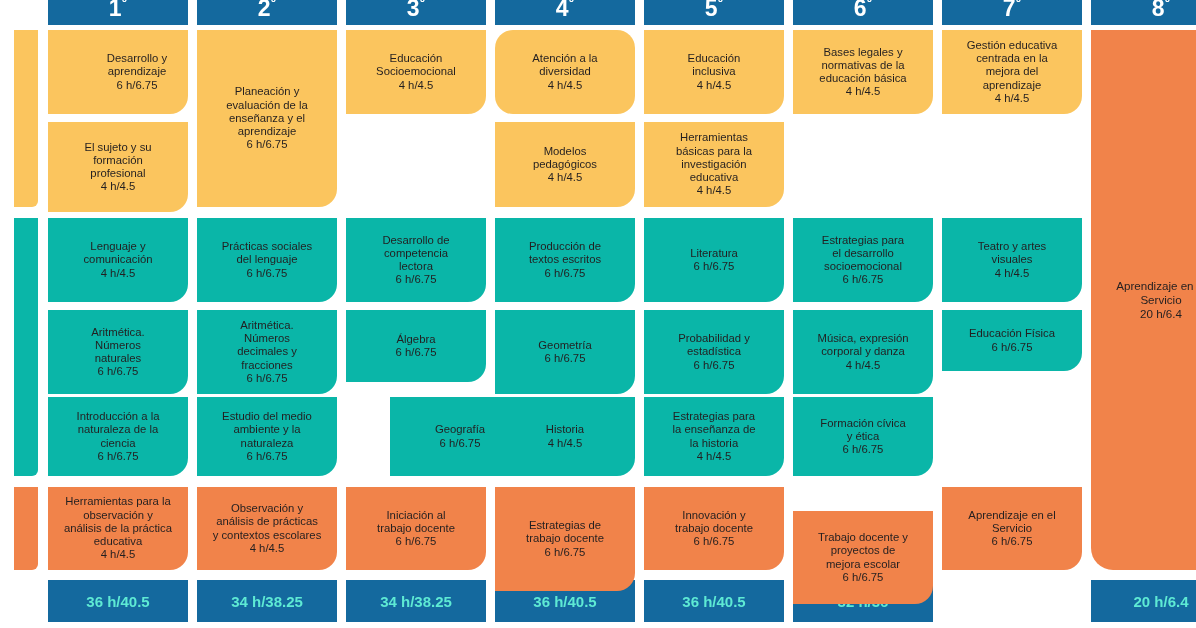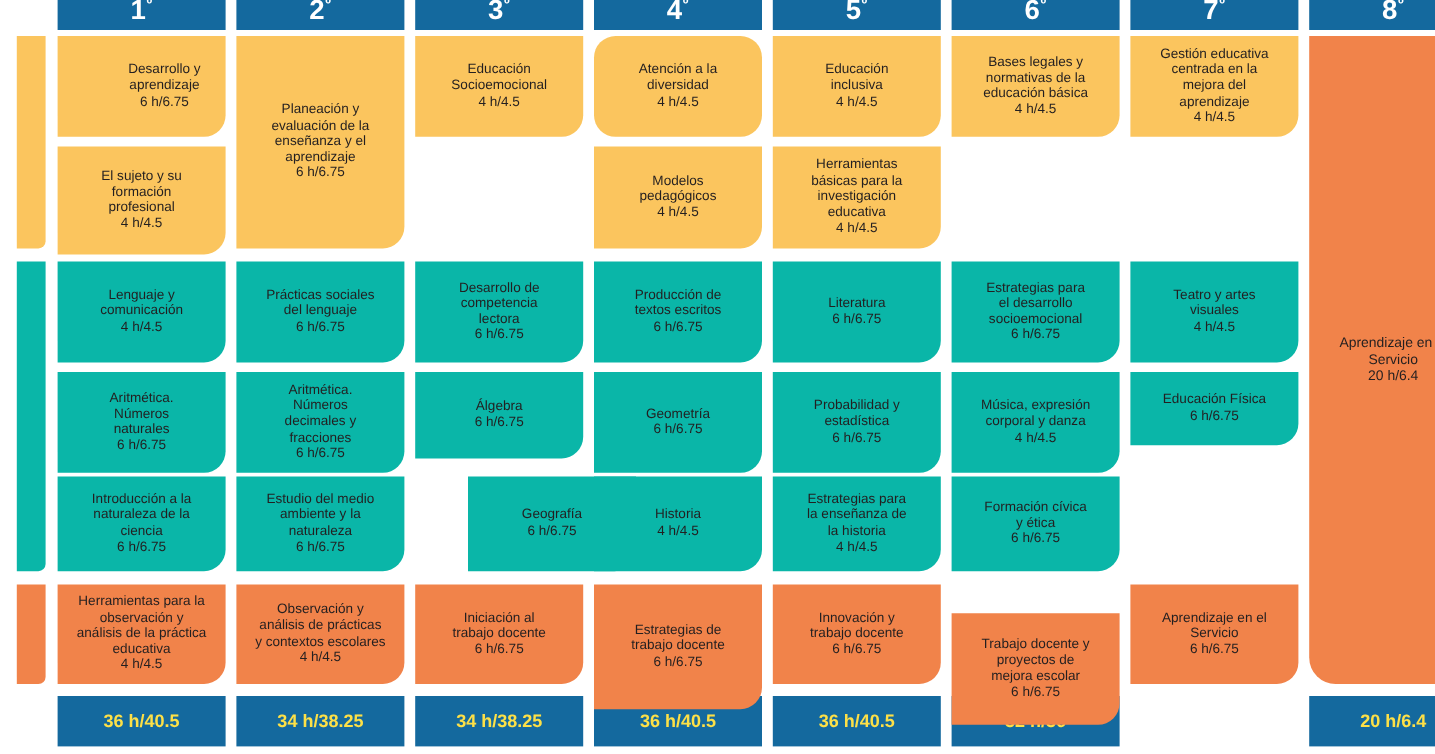--- a/index.html
+++ b/index.html
@@ -23,21 +23,21 @@
     background:#14699e; color:#ffffff;
     font-size:23px; font-weight:bold;
     display:flex; align-items:flex-end; justify-content:center;
     padding-bottom:3px; letter-spacing:.5px;
   }
   .hdr sup{ font-size:13px; vertical-align:super; font-weight:bold; }
 
   
   .ftr{
     position:absolute; left:0; width:140px; height:42px;
-    background:#14699e; color:#fde047;
+    background:#14699e; color:#5eead4;
     font-size:15px; font-weight:bold;
     display:flex; align-items:center; justify-content:center;
   }
 
   
   .card{
     position:absolute; left:0; width:140px;
     border-radius:0 0 18px 0;
     color:#231f20;
     font-size:11.3px; line-height:13.2px;

